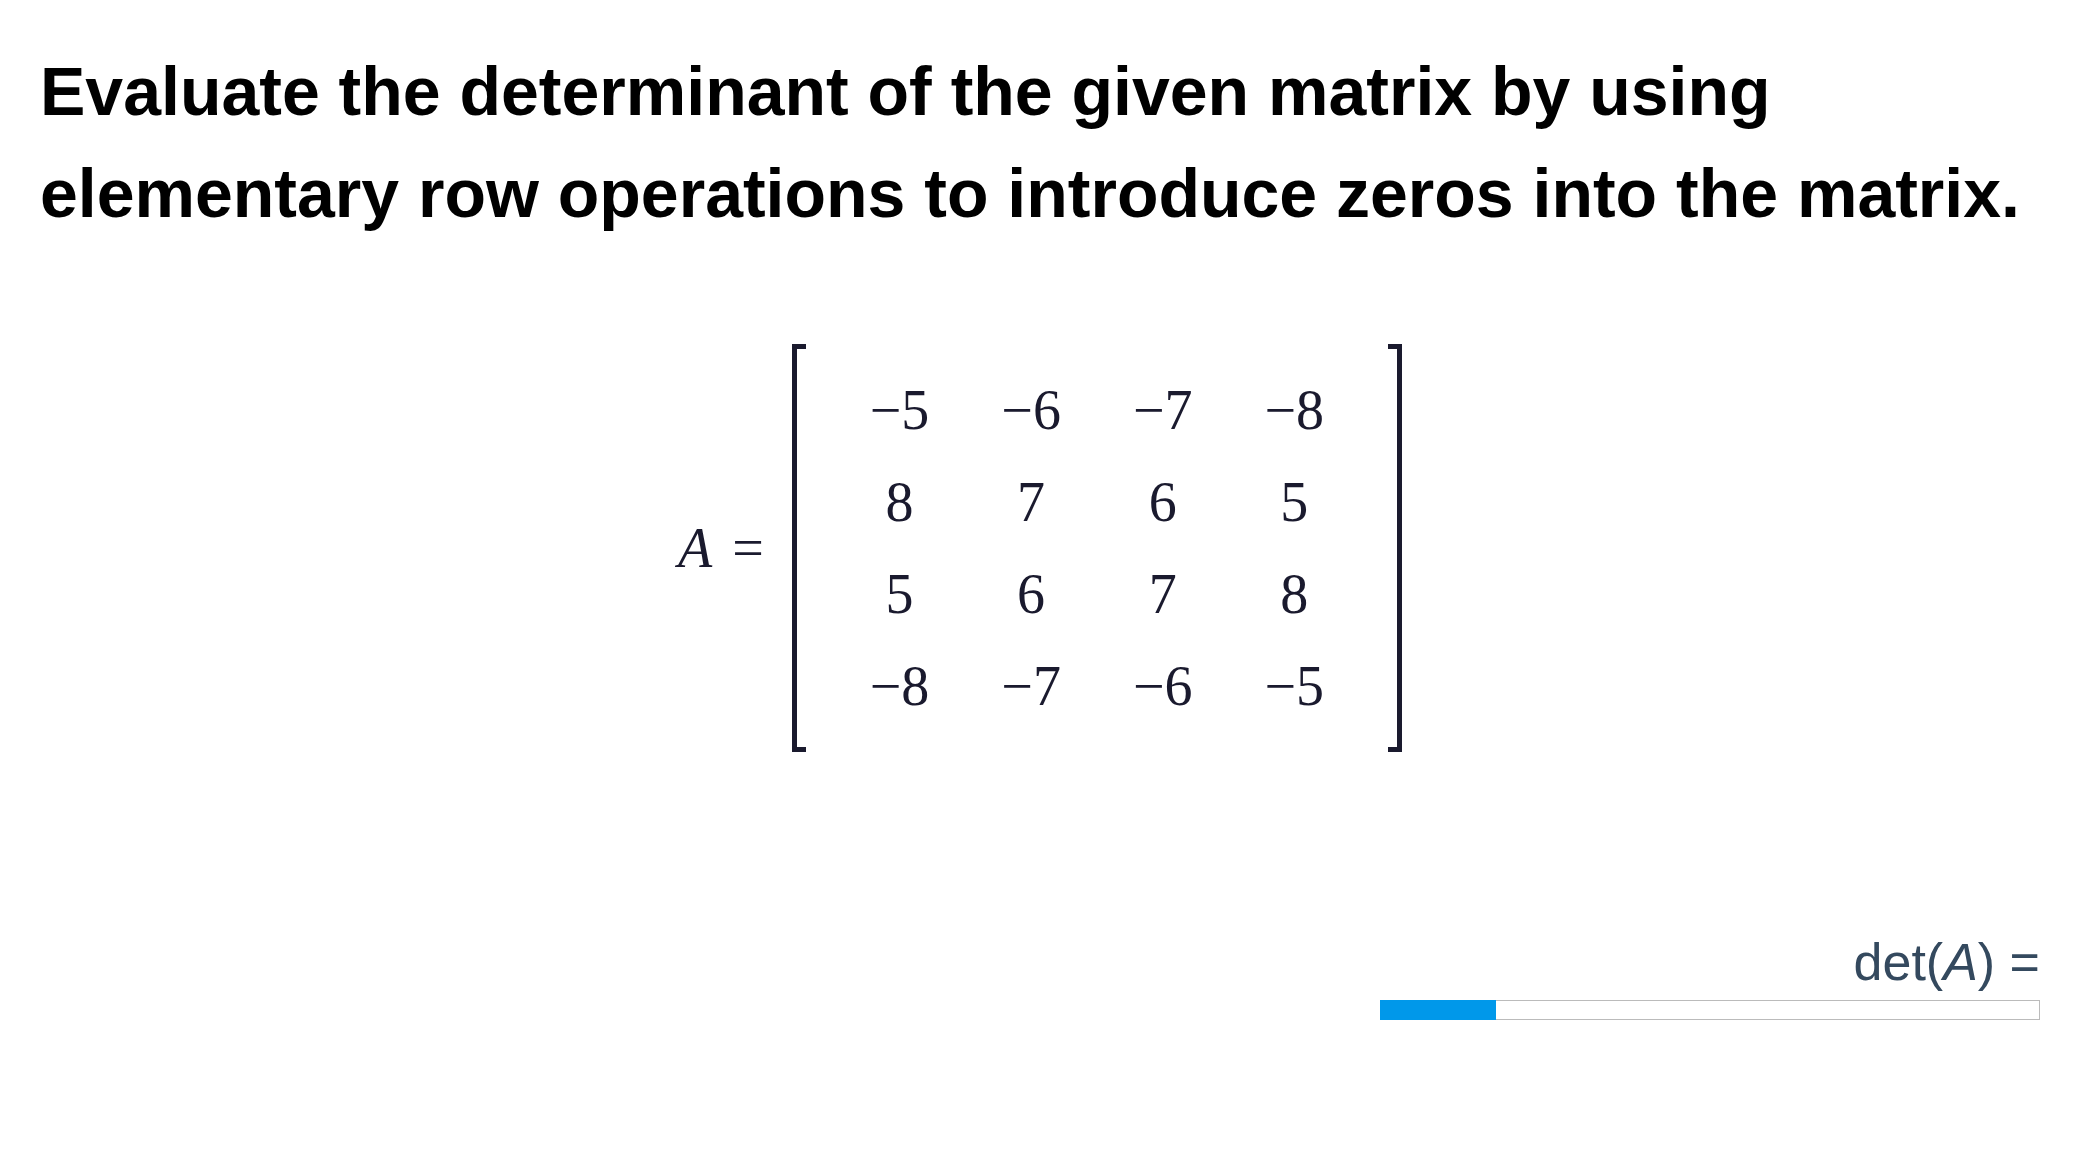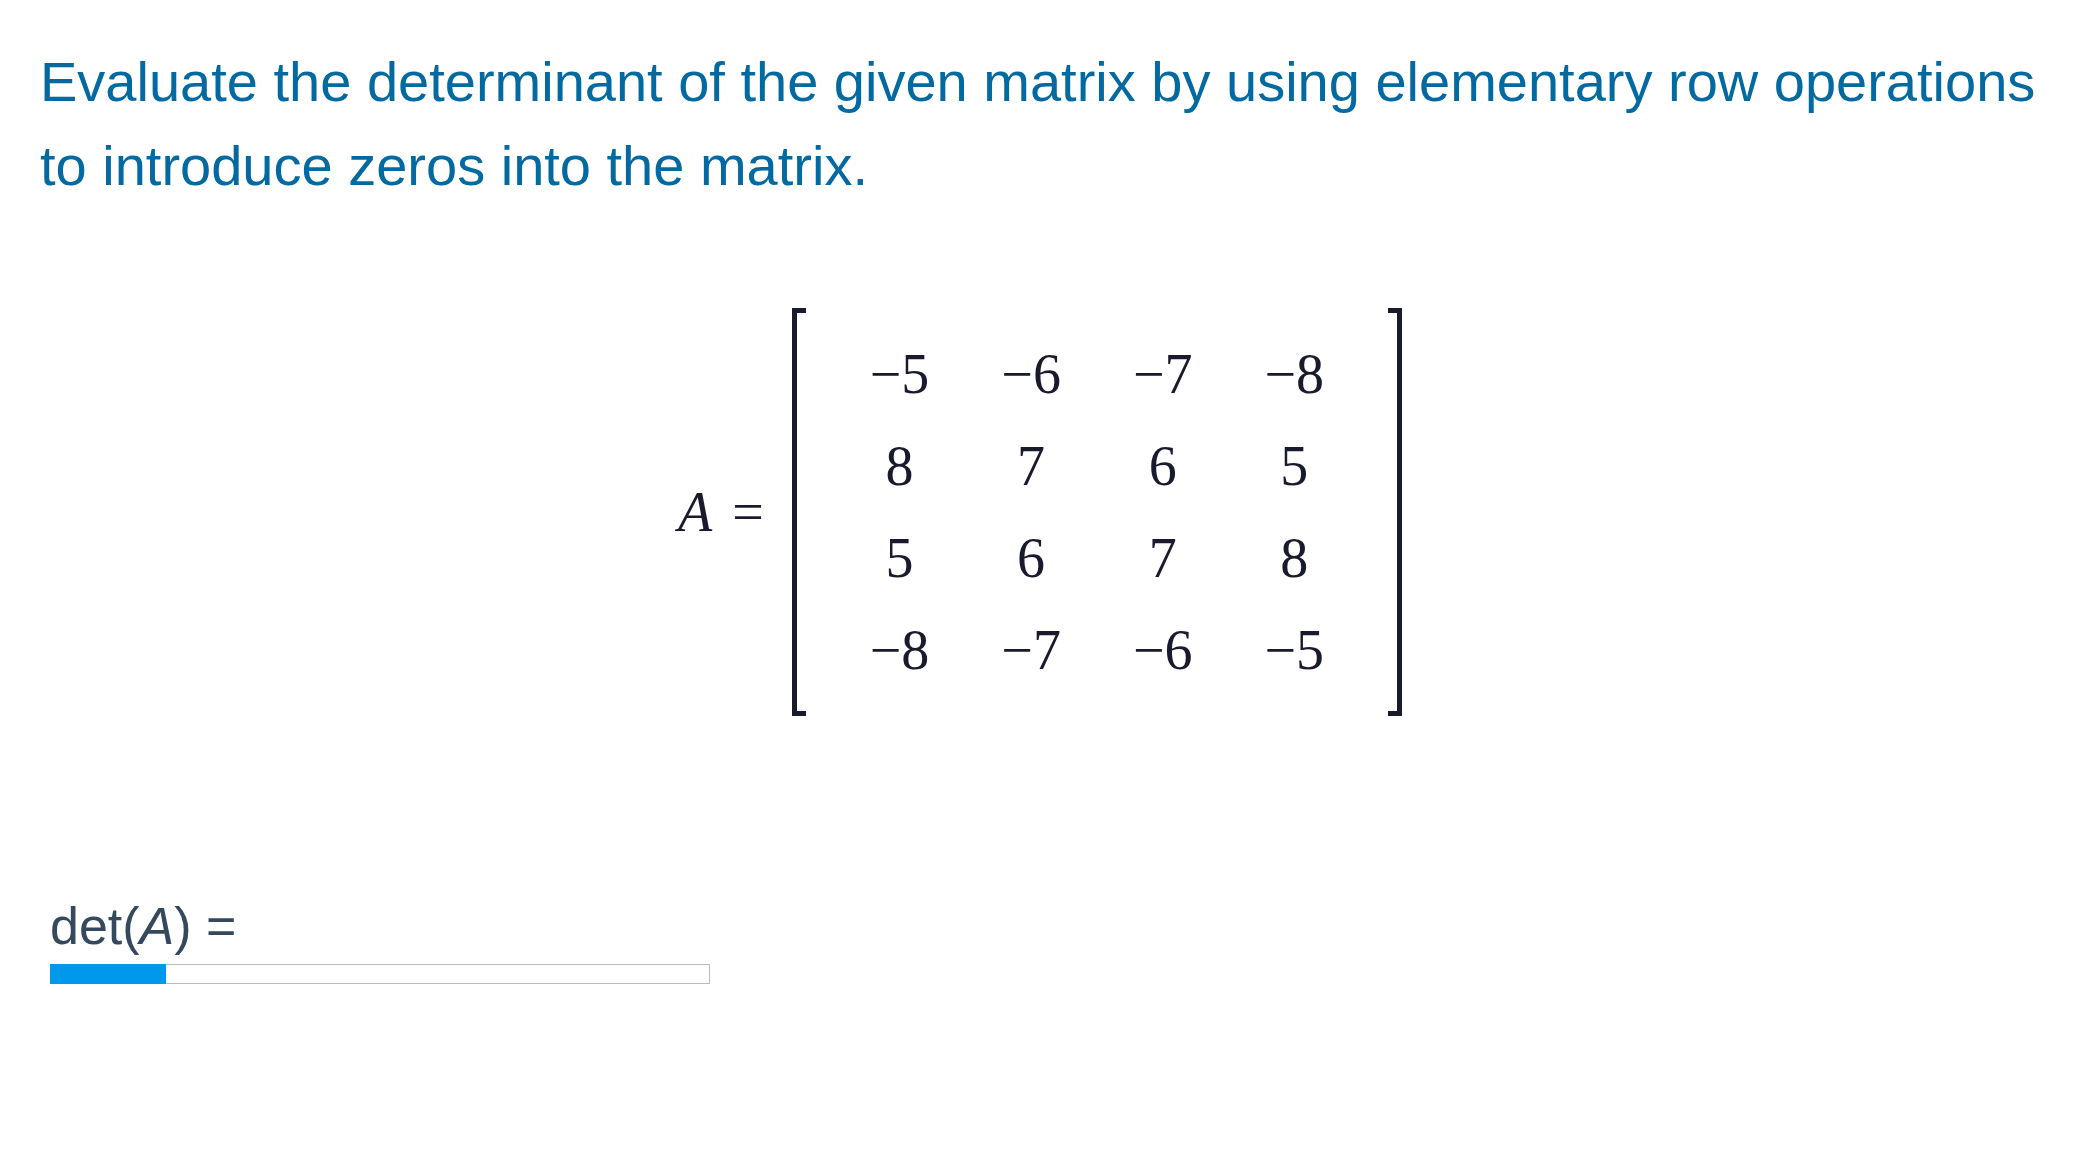--- a/index.html
+++ b/index.html
@@ -7,25 +7,25 @@
       padding: 0;
       box-sizing: border-box;
     }
     body {
       background: #ffffff;
       font-family: Arial, Helvetica, sans-serif;
       padding: 40px;
       color: #2c3e50;
     }
     .question-text {
-      font-size: 56px;
-      color: #0369a1;
+      font-size: 68px;
+      color: #000000;
       line-height: 1.5;
       margin-bottom: 100px;
-      font-weight: 400;
+      font-weight: 700;
     }
     .matrix-container {
       display: flex;
       justify-content: center;
       align-items: center;
       margin-bottom: 180px;
     }
     .matrix-equation {
       display: flex;
       align-items: center;
@@ -69,22 +69,21 @@
       text-align: center;
       padding: 14px 36px;
       font-family: 'Times New Roman', Times, serif;
       font-size: 56px;
       color: #1a1a2e;
       min-width: 100px;
     }
     .answer-row {
       display: flex;
       flex-direction: column;
-      align-items: flex-start;
-      margin-left: 10px;
+      align-items: flex-end;
     }
     .answer-label {
       font-size: 52px;
       color: #34495e;
       margin-bottom: 8px;
       font-weight: 400;
     }
     .answer-italic {
       font-style: italic;
     }

